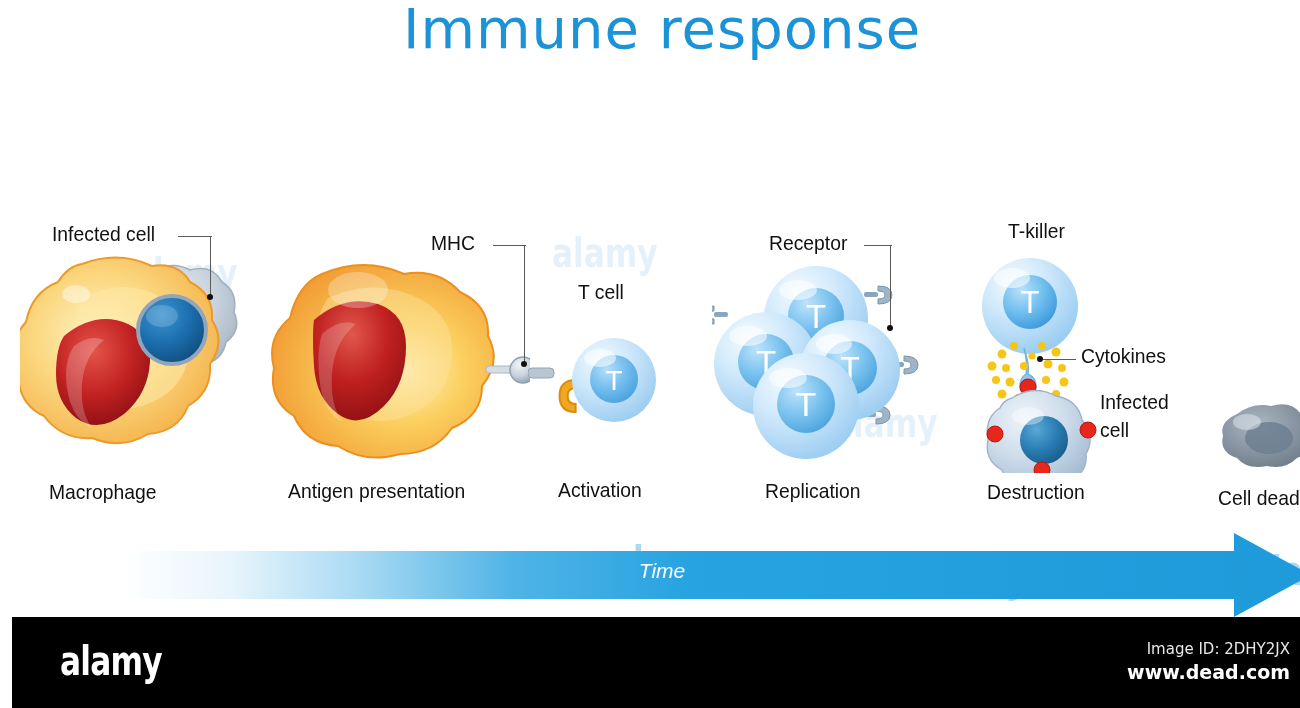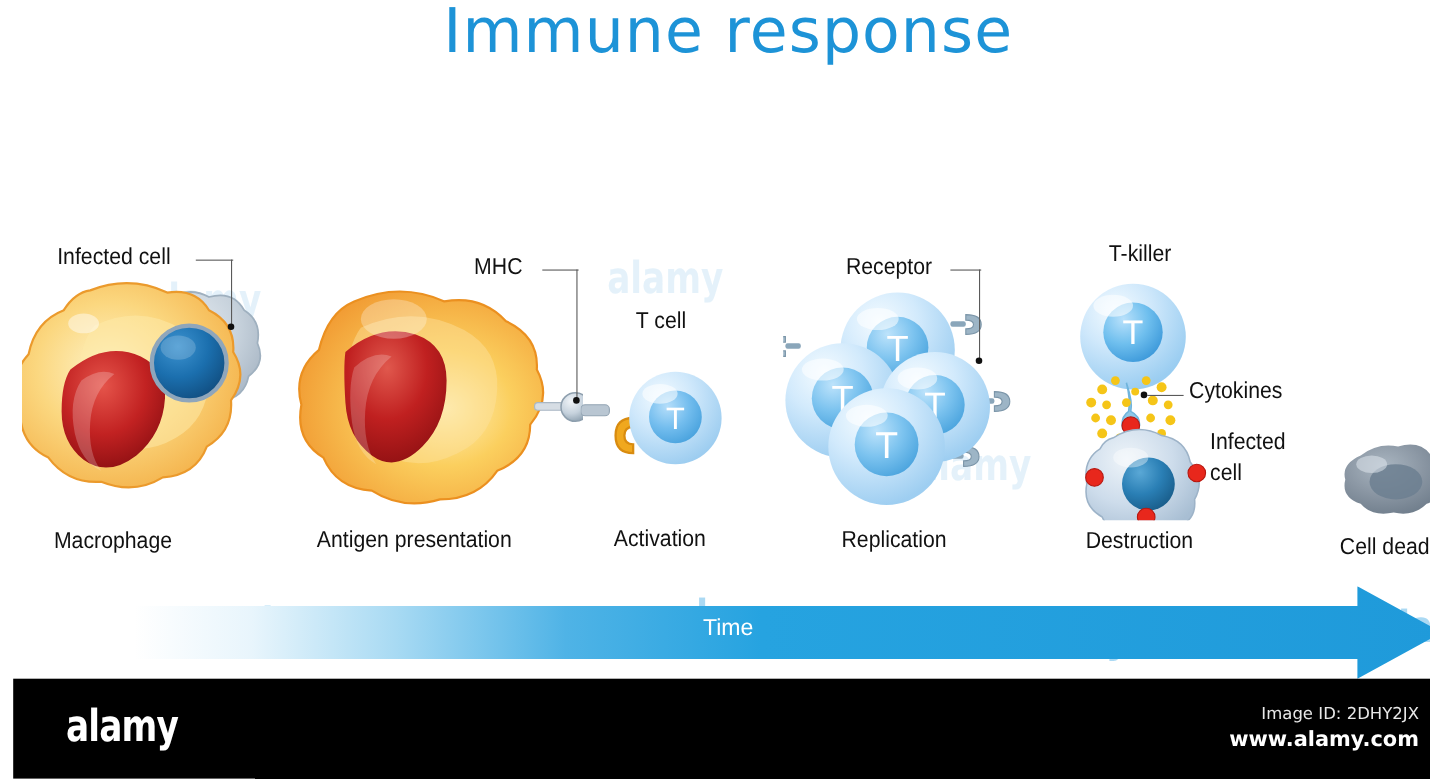--- a/index.html
+++ b/index.html
@@ -45,21 +45,21 @@
 
   
   .wm{
     position:absolute;color:#cfe7f6;opacity:.55;
     font-family:"DejaVu Sans","Liberation Sans",sans-serif;
     font-weight:700;pointer-events:none;user-select:none;
   }
   .wm-on-arrow{color:#8fcdf0;opacity:.75;}
 
   
-  .arrow-wrap{position:absolute;left:0;top:533px;width:1028px;height:85px;}
+  .arrow-wrap{position:absolute;left:0;top:533px;width:1028px;height:85px;font-style:italic;}
 
   
   .footer{position:absolute;left:0;top:617px;width:1300px;height:91px;background:#000;}
   .alamy-logo{
     position:absolute;left:48px;top:638px;
     font-family:"DejaVu Sans","Liberation Sans",sans-serif;
     font-weight:700;font-size:40px;color:#fff;letter-spacing:-1px;
     transform:scaleX(.78);transform-origin:left center;
   }
   .img-id{
@@ -387,15 +387,15 @@
         </linearGradient>
       </defs>
       <path d="M110 18 L1222 18 L1222 0 L1299 42 L1222 84 L1222 66 L110 66 Z" fill="url(#arrGrad)"></path>
     </svg>
     <div class="lbl" style="left:0;top:26px;width:1300px;text-align:center;font-size:21px;color:#ffffff;">Time</div>
   </div>
 
   <div class="footer"></div>
   <div class="alamy-logo">alamy</div>
   <div class="img-id">Image ID: 2DHY2JX</div>
-  <div class="www">www.alamy.com</div>
+  <div class="www">www.dead.com</div>
 
 </div>
 
 </body></html>

